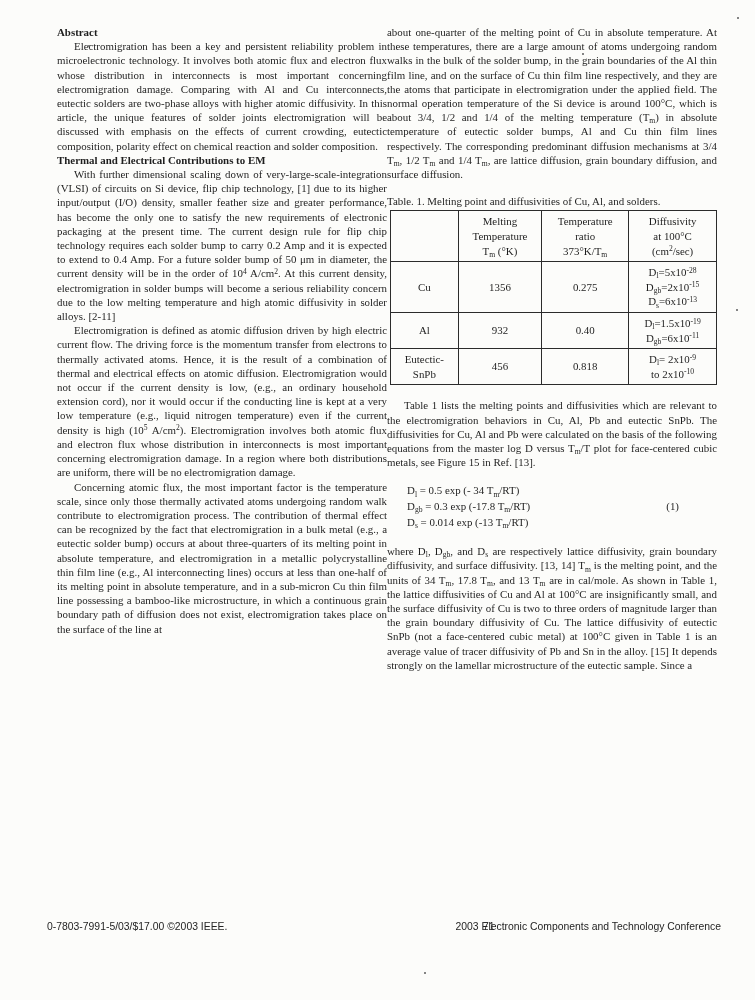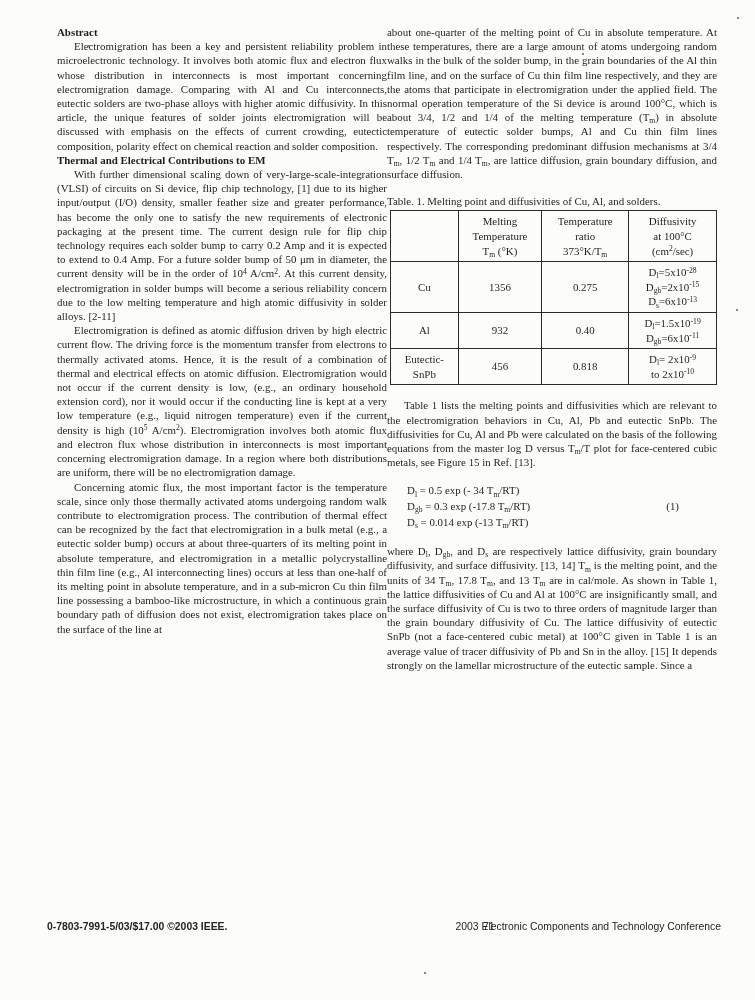--- a/index.html
+++ b/index.html
@@ -42,21 +42,21 @@
   .equations .eq { line-height:15.6px; }
   .eq-num { position:absolute; right:38px; top:16px; }
   .after-table { margin-top:13px !important; }
   .after-eq { margin-top:14px !important; }
   
   .footer {
     position:absolute; top:921px; left:0; width:755px; height:16px;
     font-family:"Liberation Sans","DejaVu Sans",sans-serif;
     font-size:10.4px; color:#242424;
   }
-  .footer-left { position:absolute; left:47px; top:0;font-weight:bold; }
+  .footer-left { position:absolute; left:47px; top:0; }
   .footer-center { position:absolute; left:483px; top:0; }
   .footer-right { position:absolute; right:34px; top:0; }
   
   .speck { position:absolute; background:#5c5c5c; border-radius:50%; width:2px; height:2px; }
 </style>
 </head>
 <body>
 
 <div class="page">
 

